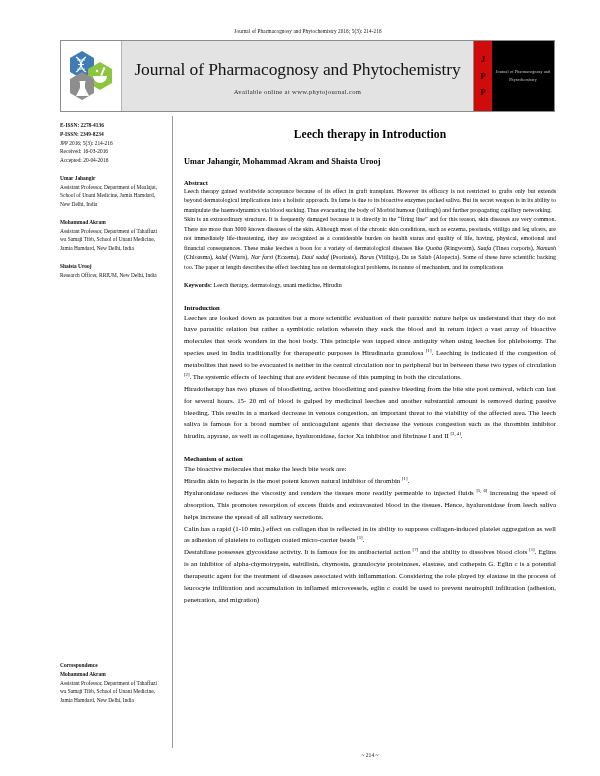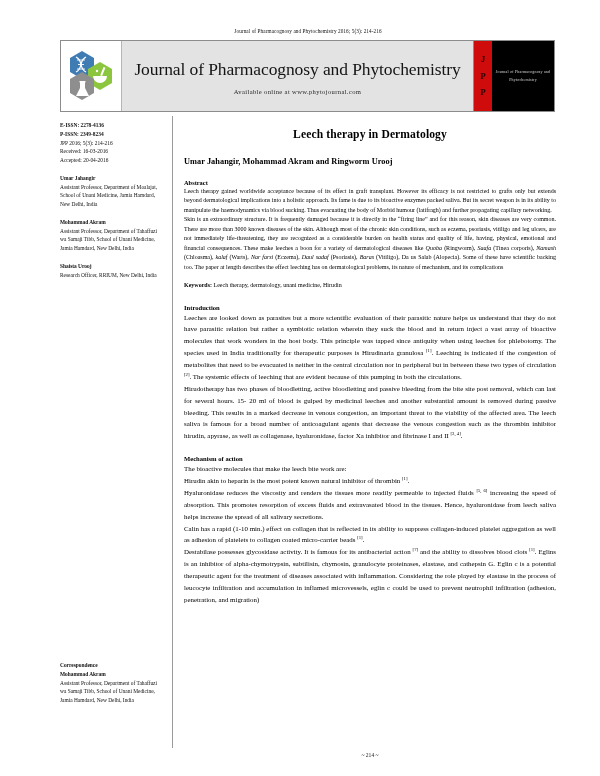--- a/index.html
+++ b/index.html
@@ -287,22 +287,22 @@
     </div>
   </div>
 
   <div class="correspondence">
     <div class="corr-title">Correspondence</div>
     <div class="sb-name">Mohammad Akram</div>
     <div class="sb-line">Assistant Professor, Department of Tahaffuzi wa Samaji Tibb, School of Unani Medicine, Jamia Hamdard, New Delhi, India</div>
   </div>
 
   <div class="main">
-    <h1 class="art-title">Leech therapy in Dermatology</h1>
-    <div class="art-authors">Umar Jahangir, Mohammad Akram and Ringworm Urooj</div>
+    <h1 class="art-title">Leech therapy in Introduction</h1>
+    <div class="art-authors">Umar Jahangir, Mohammad Akram and Shaista Urooj</div>
 
     <div class="sec-head">Abstract</div>
     <p class="abs-p">Leech therapy gained worldwide acceptance because of its effect in graft transplant. However its efficacy is not restricted to grafts only but extends beyond dermatological implications into a holistic approach. Its fame is due to its bioactive enzymes packed saliva. But its secret weapon is in its ability to manipulate the haemodynamics via blood sucking. Thus evacuating the body of Morbid humour (latifragh) and further propagating capillary networking.</p>
     <p class="abs-p"><span>Skin is an extraordinary structure. It is frequently damaged because it is directly in the “firing line” and for this reason, skin diseases are very common. There are more than 3000 known diseases of the skin. Although most of the chronic skin conditions, such as eczema, psoriasis, vitiligo and leg ulcers, are not immediately life-threatening, they are recognized as a considerable burden on health status and quality of life, having, physical, emotional and financial consequences. These make leeches a boon for a variety of dermatological diseases like </span><span id="abs-terms"><i>Quoba</i><span> (Ringworm), </span><i>Saafa</i><span> (Tinea corporis), </span><i>Namash</i><span> (Chloasma), </span><i>kalaf</i><span> (Warts), </span><i>Nar farsi</i><span> (Eczema), </span><i>Daul sadaf</i><span> (Psoriasis), </span><i>Baras</i><span> (Vitiligo), Da us Salab (Alopecia). </span></span><span>Some of these have scientific backing too. The paper at length describes the effect leeching has on dermatological problems, its nature of mechanism, and its complications</span></p>
 
     <div class="keywords"><b>Keywords:</b><span> Leech therapy, dermatology, unani medicine, Hirudin</span></div>
 
     <div class="body-sec">
       <div class="body-head">Introduction</div>
       <p class="body-p"><span>Leeches are looked down as parasites but a more scientific evaluation of their parasitic nature helps us understand that they do not have parasitic relation but rather a symbiotic relation wherein they suck the blood and in return inject a vast array of bioactive molecules that work wonders in the host body. This principle was tapped since antiquity when using leeches for phlebotomy. The species used in India traditionally for therapeutic purposes is Hirudinaria granulosa </span><sup>[1]</sup><span>. Leeching is indicated if the congestion of metabolites that need to be evacuated is neither in the central circulation nor in peripheral but in between these two types of circulation </span><sup>[2]</sup><span>. The systemic effects of leeching that are evident because of this pumping in both the circulations.</span></p>

